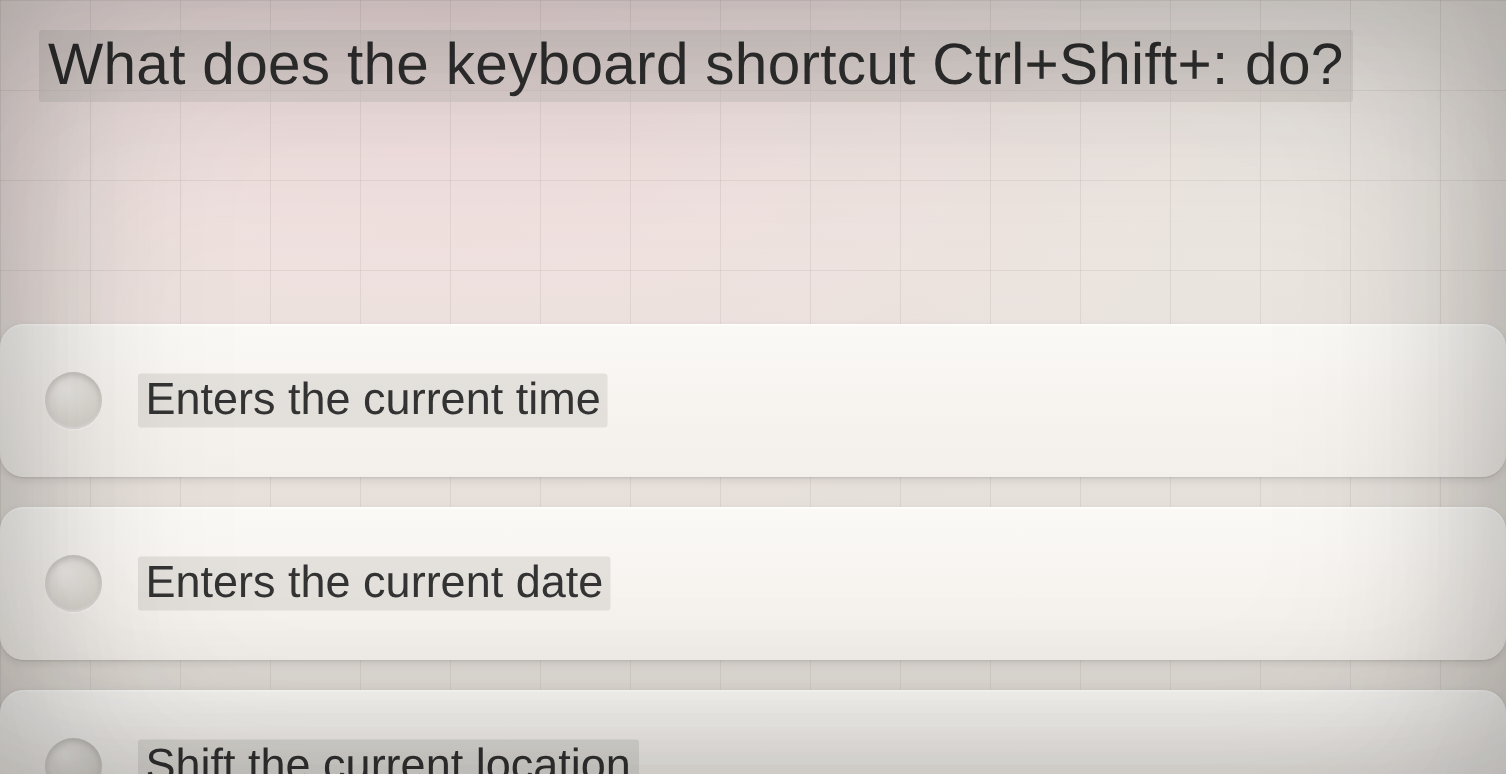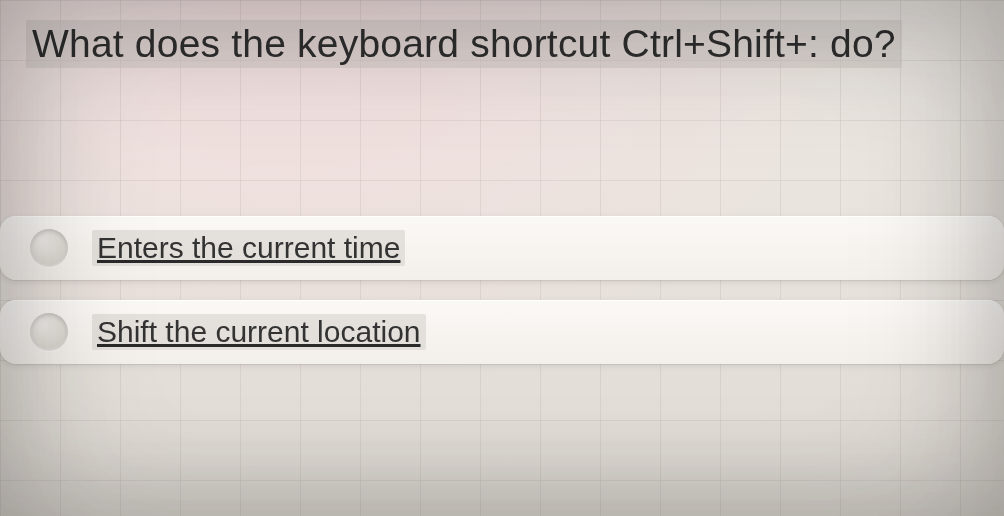--- a/index.html
+++ b/index.html
@@ -46,34 +46,33 @@
     }
 
     .options {
       position: absolute;
       left: 0;
       right: 0;
       top: 216px;
     }
     .option {
       position: relative;
-      height: 64px;
+      height: 102px;
       margin-bottom: 20px;
       background: linear-gradient(180deg, #fbf9f6 0%, #f3efea 100%);
       border-radius: 16px;
       box-shadow:
         inset 0 1px 0 rgba(255,255,255,0.9),
         0 1px 0 rgba(0,0,0,0.06),
         0 2px 6px rgba(0,0,0,0.10);
       display: flex;
       align-items: center;
       padding-left: 92px;
       padding-right: 20px;
       cursor: pointer;
-      text-decoration: underline;
     }
     .radio {
       position: absolute;
       left: 30px;
       top: 50%;
       transform: translateY(-50%);
       width: 38px;
       height: 38px;
       border-radius: 50%;
       background: radial-gradient(circle at 35% 30%, #f2efeb 0%, #dedad4 60%, #d2cec8 100%);
@@ -96,17 +95,21 @@
 
 <div class="question">What does the keyboard shortcut Ctrl+Shift+: do?</div>
 
 <div class="options">
   <div class="option">
     <span class="radio"></span>
     <span class="option-label">Enters the current time</span>
   </div>
   <div class="option">
     <span class="radio"></span>
+    <span class="option-label">Enters the current date</span>
+  </div>
+  <div class="option">
+    <span class="radio"></span>
     <span class="option-label">Shift the current location</span>
   </div>
 </div>
 
 <div class="vignette"></div>
 
 </body></html>

